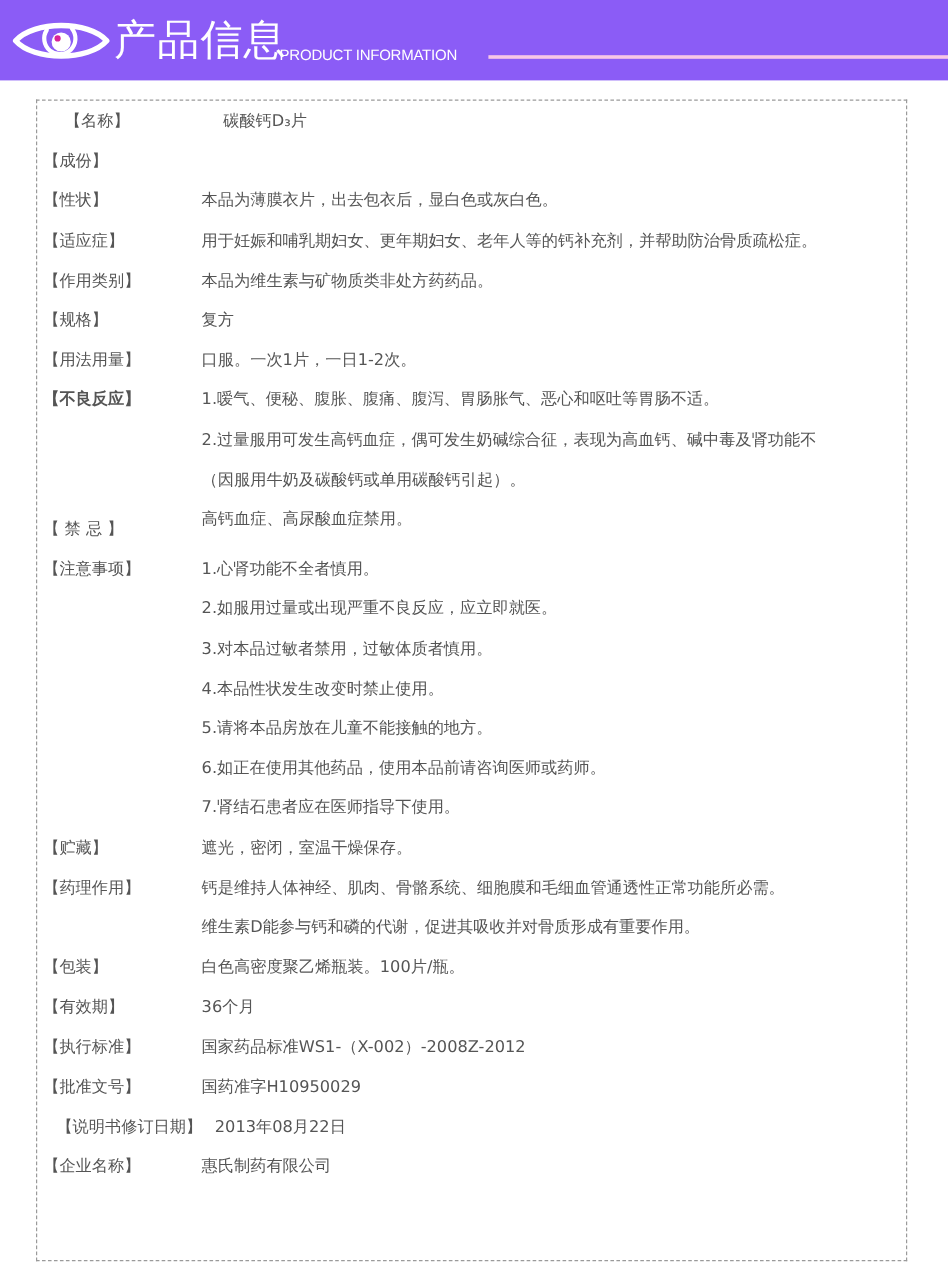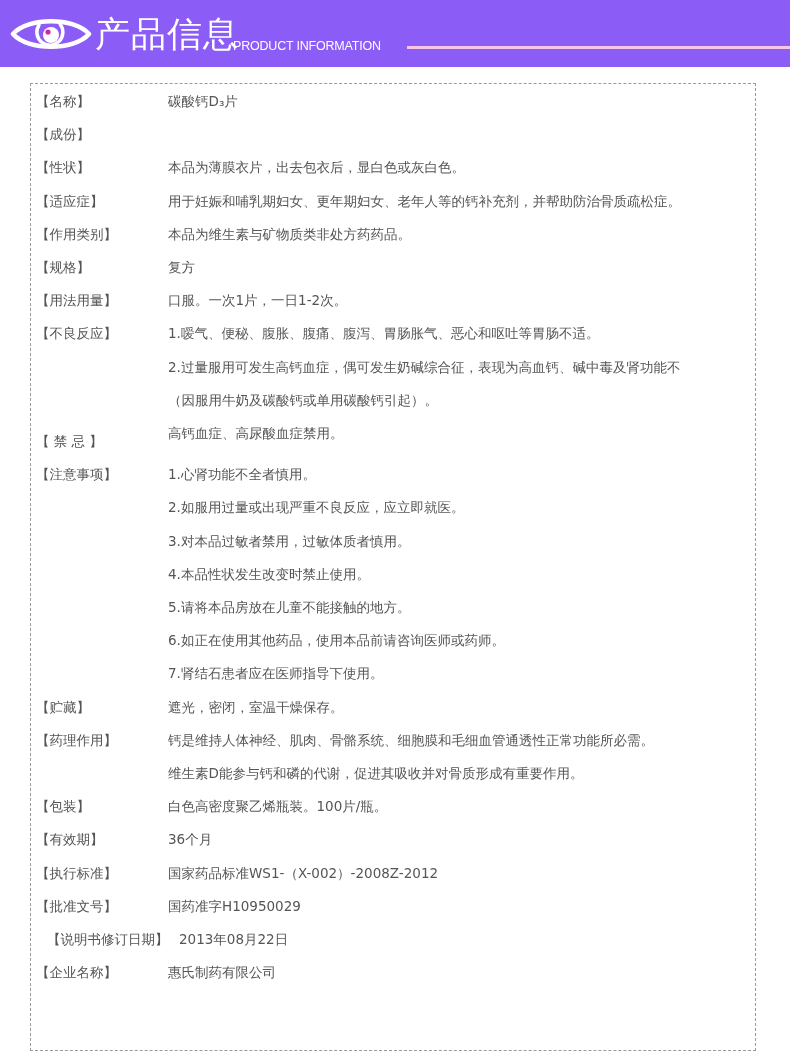--- a/index.html
+++ b/index.html
@@ -50,21 +50,21 @@
   </svg>
   <div class="title-cn">产品信息</div>
   <div class="title-en">PRODUCT INFORMATION</div>
   <div class="rule"></div>
 </div>
 
 <div class="panel"></div>
 
 <div class="rows" id="rows">
     <div class="row">
-      <div class="label" style="white-space: pre;">【名称】</div>
+      <div class="label" style="white-space: pre; margin-left: 18px;">【名称】</div>
       <div class="value">
         <div class="line">碳酸钙D₃片</div>
       </div>
     </div>
     <div class="row">
       <div class="label" style="white-space: pre;">【成份】</div>
     </div>
     <div class="row">
       <div class="label" style="white-space: pre;">【性状】</div>
       <div class="value">
@@ -89,21 +89,21 @@
         <div class="line">复方</div>
       </div>
     </div>
     <div class="row">
       <div class="label" style="white-space: pre;">【用法用量】</div>
       <div class="value">
         <div class="line">口服。一次1片，一日1-2次。</div>
       </div>
     </div>
     <div class="row">
-      <div class="label" style="white-space: pre;">【不良反应】</div>
+      <div class="label" style="white-space: pre; font-weight: bold;">【不良反应】</div>
       <div class="value">
         <div class="line">1.嗳气、便秘、腹胀、腹痛、腹泻、胃肠胀气、恶心和呕吐等胃肠不适。</div>
         <div class="line">2.过量服用可发生高钙血症，偶可发生奶碱综合征，表现为高血钙、碱中毒及肾功能不</div>
         <div class="line">（因服用牛奶及碳酸钙或单用碳酸钙引起）。</div>
       </div>
     </div>
     <div class="row">
       <div class="label spaced" style="letter-spacing: 0px; white-space: pre;">【 禁 忌 】</div>
       <div class="value">
         <div class="line">高钙血症、高尿酸血症禁用。</div>

